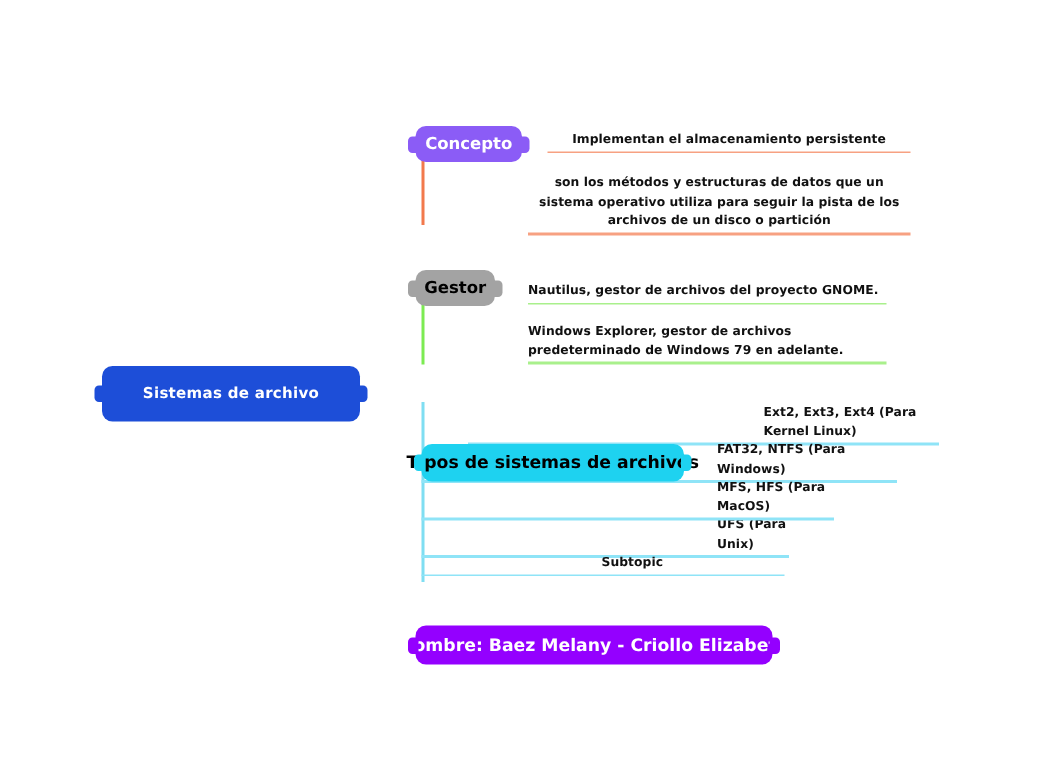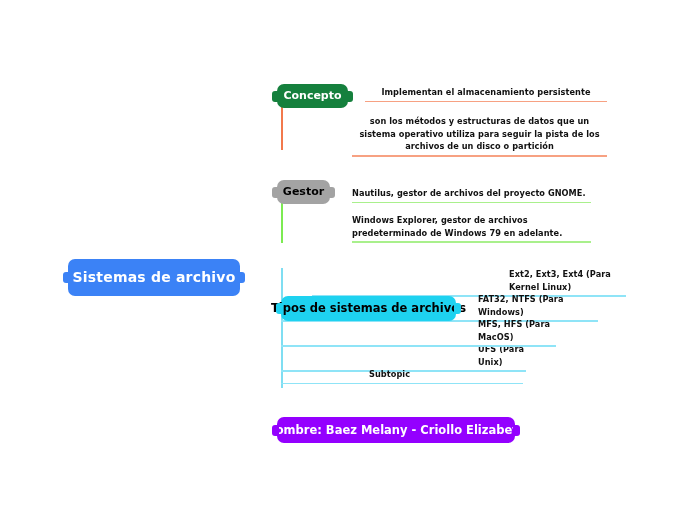--- a/index.html
+++ b/index.html
@@ -49,34 +49,33 @@
     right: -5px;
     border-radius: 0 3px 3px 0;
   }
 
   
   #root-node {
     left: 68px;
     top: 244px;
     width: 172px;
     height: 37px;
-    background: #3b82f6;
+    background: #1d4ed8;
     color: #ffffff;
-    font-size: 14px;
+    font-size: 10px;
     letter-spacing: .2px;
-    margin-top: 15px;
   }
 
   
   #branch-concepto {
     left: 277px;
     top: 84px;
     width: 71px;
     height: 24px;
-    background: #15803d;
+    background: #8b5cf6;
     color: #ffffff;
     font-size: 11px;
   }
   #branch-gestor {
     left: 277px;
     top: 180px;
     width: 53px;
     height: 24px;
     background: #a3a3a3;
     color: #000000;
@@ -150,21 +149,21 @@
   #sub-tipos .spine { background: #7fdef2; }
   #sub-tipos .si-0 { left: 0px; top: 0px;   width: 345px; padding-left: 31px; }
   #sub-tipos .si-1 { left: 0px; top: 25px;  width: 317px; }
   #sub-tipos .si-2 { left: 0px; top: 50px;  width: 275px; }
   #sub-tipos .si-3 { left: 0px; top: 75px;  width: 245px; }
   #sub-tipos .si-4 { left: 0px; top: 100px; width: 242px; }
   #sub-tipos .sub-text { padding-left: 197px; }
   #sub-tipos .si-1 .sub-text { padding-left: 197px; }
   #sub-tipos .si-2 .sub-text { padding-left: 197px; }
   #sub-tipos .si-3 .sub-text { padding-left: 197px; }
-  #sub-tipos .si-4 .sub-text { padding-left: 88px; }
+  #sub-tipos .si-4 .sub-text { padding-left: 120px; }
   #sub-tipos .sub-rule { background: #8fe4f7; }
 </style>
 </head>
 <body>
 
 <div id="canvas">
 
   <div class="node" id="root-node">
     <span class="tab-l"></span>
     <span class="tab-r"></span>

